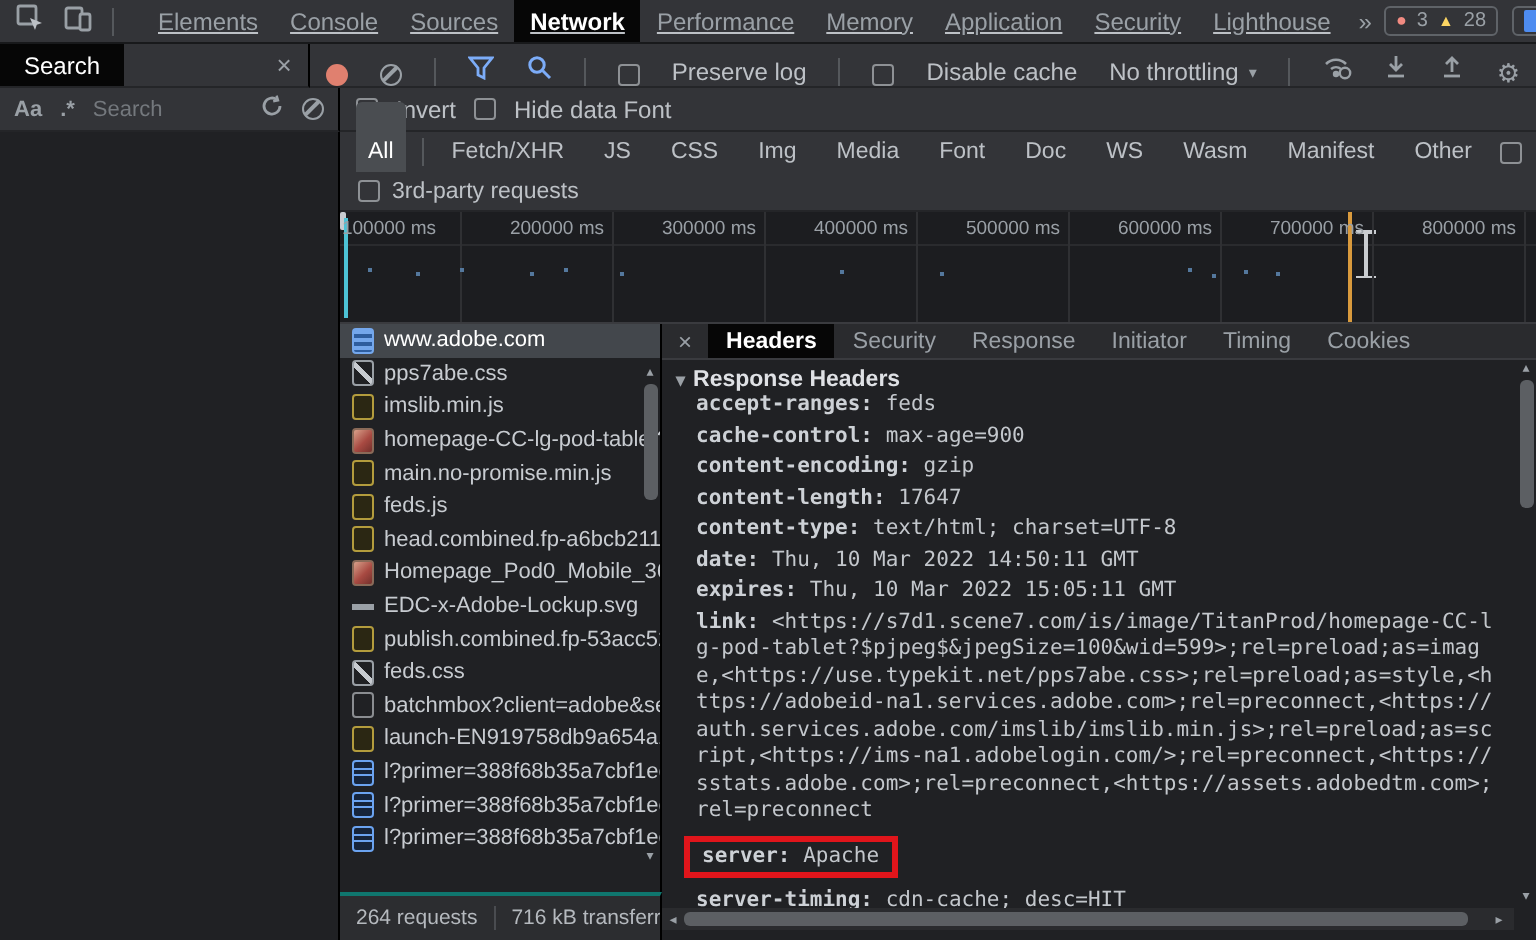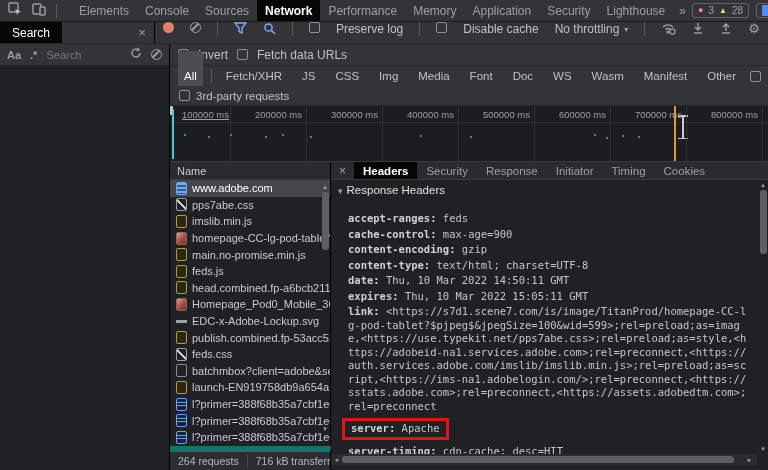--- a/index.html
+++ b/index.html
@@ -11,37 +11,37 @@
     font-size: 12px; color: #bdc1c6;
   }
   
   .tabbar {
     position: absolute; left:0; top:0; width:768px; height:22px;
     background:#333438; border-bottom:1px solid #18191b;
     display:flex; align-items:center;
   }
   .tb-icons { display:flex; align-items:center; gap:10px; padding:0 8px; }
   .vsep { width:1px; height:14px; background:#55585c; flex:none; }
-  .tabs { display:flex; align-items:center; height:100%; margin-left:6px; }
+  .tabs { display:flex; align-items:center; height:100%; margin-left:6px;text-decoration:underline; }
   .tab { padding:0 8px; height:100%; display:flex; align-items:center; color:#9aa0a6; cursor:default; white-space:nowrap; }
   .tab.active { background:#060606; color:#ffffff; font-weight:bold; }
   .more-tabs { color:#9aa0a6; padding:0 6px; }
   .tb-right { margin-left:auto; display:flex; align-items:center; gap:7px; padding-right:8px; }
   .badge-pill { display:flex; align-items:center; gap:5px; border:1px solid #5f6368; border-radius:3px; padding:1px 5px; height:15px; font-size:10px; color:#9aa0a6; }
   .err-dot { color:#f28b82; font-size:9px; line-height:1; }
   .warn-tri { color:#fdd663; font-size:8px; line-height:1; }
   .issue-ic { width:9px; height:11px; background:#4e8cf0; border-radius:1px; position:relative; display:inline-block; }
   .issue-ic:after{ content:""; position:absolute; right:0; top:0; border-left:3px solid #90b8f8; border-bottom:3px solid transparent; }
   .glyph-btn { color:#9aa0a6; font-size:13px; line-height:1; cursor:default; }
   
   .row2 { position:absolute; left:0; top:22px; width:768px; height:22px; display:flex; }
   .srch-head { width:170px; height:100%; background:#333438; border-right:1px solid #000; border-bottom:1px solid #242528; display:flex; align-items:center; position:relative; }
   .srch-tab { background:#060606; color:#fff; height:100%; display:flex; align-items:center; padding:0 12px; }
   .srch-close { position:absolute; right:8px; color:#9aa0a6; font-size:13px; }
-  .net-toolbar { flex:1; background:#333438; border-bottom:1px solid #242528; display:flex; align-items:flex-start; gap:16px; padding:0 8px; }
+  .net-toolbar { flex:1; background:#333438; border-bottom:1px solid #242528; display:flex; align-items:flex-end; gap:16px; padding:0 8px; }
   .rec-dot { width:11px; height:11px; border-radius:50%; background:#e0806f; flex:none; }
   .no-icon { width:11px; height:11px; border:1.5px solid #9aa0a6; border-radius:50%; position:relative; flex:none; }
   .no-icon:after { content:""; position:absolute; left:-1px; top:3.2px; width:10px; height:1.5px; background:#9aa0a6; transform:rotate(-45deg); }
   .cb { width:11px; height:11px; border:1.3px solid #8e9195; border-radius:2px; background:transparent; flex:none; }
   .cb-lab { color:#bdc1c6; white-space:nowrap; }
   .ddown { display:flex; align-items:center; gap:5px; color:#bdc1c6; white-space:nowrap; }
   .dd-arr { font-size:8px; color:#9aa0a6; }
   .gear-right { margin-left:auto; }
   
   .row3 { position:absolute; left:0; top:44px; width:768px; height:22px; display:flex; }
@@ -85,30 +85,30 @@
   .fi-img  { border:1px solid #8a6a58; background:linear-gradient(135deg,#d8a08a,#a84a42 55%,#73302c); }
   .fi-dash { background:linear-gradient(transparent 0 5px,#9aa0a6 5px 8px,transparent 8px); }
   .fi-plain{ border:1px solid #8a8d91; }
   .fi-bdoc { border:1px solid #6ba3f0; background:linear-gradient(#16243a 0 3px,#6ba3f0 3px 4px,#16243a 4px 6px,#6ba3f0 6px 7px,#16243a 7px); }
   .scrollbar-v { position:absolute; right:0; width:10px; display:flex; flex-direction:column; align-items:center; }
   .sb-arrow { font-size:7px; color:#9aa0a6; line-height:10px; height:10px; }
   .sb-thumb { width:7px; background:#5c5f63; border-radius:3px; }
   
   .np-sb { top:20px; height:252px; }
   
-  .statusbar { position:absolute; left:170px; top:446px; width:161px; height:24px; background:#2c2d30; border-top:6px solid #0f766e; border-right:1px solid #000; display:flex; align-items:center; gap:8px; padding:0 8px; font-size:10.5px; color:#b5b9be; white-space:nowrap; overflow:hidden; }
+  .statusbar { position:absolute; left:170px; top:446px; width:161px; height:24px; background:#2c2d30; border-top:2px solid #0f766e; border-right:1px solid #000; display:flex; align-items:center; gap:8px; padding:0 8px; font-size:10.5px; color:#b5b9be; white-space:nowrap; overflow:hidden; }
   .st-sep { width:1px; height:12px; background:#4a4c50; flex:none; }
   
   .details { position:absolute; left:331px; top:162px; width:437px; height:308px; background:#202124; }
   .det-tabs { height:18px; background:#2a2b2e; border-bottom:1px solid #3a3b3f; display:flex; align-items:center; }
   .det-close { color:#9aa0a6; padding:0 8px; font-size:12px; }
   .dtab { padding:0 9px; height:100%; display:flex; align-items:center; color:#9aa0a6; font-size:11.5px; white-space:nowrap; }
   .dtab.active { background:#060606; color:#fff; font-weight:bold; }
   .det-content { position:absolute; left:0; top:18px; width:426px; height:274px; overflow:hidden; padding:4px 8px 0 7px; }
-  .rh-title { font-size:11.5px; font-weight:normal; color:#dfe1e5; margin-bottom:16px; }
+  .rh-title { font-size:11.5px; font-weight:bold; color:#dfe1e5; margin-bottom:0; }
   .rh-arrow { color:#9aa0a6; font-size:9px; margin-right:4px; }
   .hdr-line { font-family:"DejaVu Sans Mono", monospace; font-size:10.5px; line-height:13.5px; margin:0 0 2px 10px; color:#c3c7cc; word-break:break-all; }
   .hn { font-weight:bold; color:#cdd1d6; }
   .red-box { display:inline-block; border:3px solid #e0151b; padding:1px 6px; margin:3px 0 3px -6px; }
   
   .det-sbv { top:18px; height:274px; right:0; }
   .det-sbh { position:absolute; left:0; top:292px; width:426px; height:11px; background:#2a2b2e; display:flex; align-items:center; }
   .sbh-arrow { font-size:7px; color:#9aa0a6; width:11px; text-align:center; flex:none; }
   .sbh-thumb { height:7px; background:#5c5f63; border-radius:3px; width:392px; margin-right:10px; }
 </style>
@@ -224,21 +224,21 @@
             <path d="M10 6 A4 4 0 1 1 8.5 2.9" fill="none" stroke="#9aa0a6" stroke-width="1.4"></path>
             <path d="M8.3 0.8 L9 3.2 L6.6 3.6" fill="none" stroke="#9aa0a6" stroke-width="1.2"></path>
           </svg>
       </span>
       <span class="no-icon"></span>
     </div>
     <div class="filter-row">
       <span class="cb"></span>
       <span class="cb-lab">Invert</span>
       <span class="cb"></span>
-      <span class="cb-lab">Fetch data URLs</span>
+      <span class="cb-lab">Hide data Font</span>
     </div>
   </div>
 
   <div class="leftbody"></div>
 
   <div class="typerow" id="type-filters">
       <span class="pill active">All</span>
       <span class="vsep"></span>
       <span class="pill">Fetch/XHR</span>
       <span class="pill">JS</span>
@@ -262,21 +262,21 @@
     <div class="ovl-rule"></div>
     <div class="sel-handle"></div>
     <div class="cyan-bar"></div>
     <div class="orange-marker" id="ovl-marker" style="left: 504px;"></div>
     <div class="ibeam" id="ovl-ibeam" style="left: 508px; top: 8px;">
         <i class="v"></i>
         <i class="t"></i>
         <i class="b"></i>
       </div>
   <div class="ovl-grid" style="left: 60px;"></div>
-      <span class="ovl-lab" style="left: 63px; text-decoration: underline;">100000 ms</span>
+      <span class="ovl-lab" style="left: 52px;">100000 ms</span>
       <div class="ovl-grid" style="left: 136px;"></div>
       <span class="ovl-lab" style="left: 136px; text-align: center;">200000 ms</span>
       <div class="ovl-grid" style="left: 212px;"></div>
       <span class="ovl-lab" style="left: 212px;">300000 ms</span>
       <div class="ovl-grid" style="left: 288px;"></div>
       <span class="ovl-lab" style="left: 288px;">400000 ms</span>
       <div class="ovl-grid" style="left: 364px;"></div>
       <span class="ovl-lab" style="left: 364px;">500000 ms</span>
       <div class="ovl-grid" style="left: 440px;"></div>
       <span class="ovl-lab" style="left: 440px;">600000 ms</span>
@@ -292,21 +292,20 @@
       <div class="dot" style="left: 140px; top: 30px;"></div>
       <div class="dot" style="left: 250px; top: 29px;"></div>
       <div class="dot" style="left: 300px; top: 30px;"></div>
       <div class="dot" style="left: 424px; top: 28px;"></div>
       <div class="dot" style="left: 436px; top: 31px;"></div>
       <div class="dot" style="left: 452px; top: 29px;"></div>
       <div class="dot" style="left: 468px; top: 30px;"></div>
     </div>
 
   <div class="namepanel">
-    <div class="name-head">Name</div>
     <div id="req-list">
         <div class="req-row sel">
           <span class="fi fi-doc"></span>
           <span class="req-label">www.adobe.com</span>
         </div>
         <div class="req-row">
           <span class="fi fi-css"></span>
           <span class="req-label">pps7abe.css</span>
         </div>
         <div class="req-row">
@@ -390,20 +389,21 @@
           <span class="dtab">Timing</span>
           <span class="dtab">Cookies</span>
         </span>
     </div>
     <div class="det-content">
       <div class="rh-title"><span class="rh-arrow">▾</span><span>Response Headers</span></div>
       <div id="hdr-list">
           <div class="hdr-line"><span class="hn">accept-ranges:</span> <span class="hv">feds</span></div>
           <div class="hdr-line"><span class="hn">cache-control:</span> <span class="hv">max-age=900</span></div>
           <div class="hdr-line"><span class="hn">content-encoding:</span> <span class="hv">gzip</span></div>
+          <div class="hdr-line"><span class="hn">content-length:</span> <span class="hv">17647</span></div>
           <div class="hdr-line"><span class="hn">content-type:</span> <span class="hv">text/html; charset=UTF-8</span></div>
           <div class="hdr-line"><span class="hn">date:</span> <span class="hv">Thu, 10 Mar 2022 14:50:11 GMT</span></div>
           <div class="hdr-line"><span class="hn">expires:</span> <span class="hv">Thu, 10 Mar 2022 15:05:11 GMT</span></div>
           <div class="hdr-line"><span class="hn">link:</span> <span class="hv">&lt;https://s7d1.scene7.com/is/image/TitanProd/homepage-CC-lg-pod-tablet?$pjpeg$&amp;jpegSize=100&amp;wid=599&gt;;rel=preload;as=image,&lt;https://use.typekit.net/pps7abe.css&gt;;rel=preload;as=style,&lt;https://adobeid-na1.services.adobe.com&gt;;rel=preconnect,&lt;https://auth.services.adobe.com/imslib/imslib.min.js&gt;;rel=preload;as=script,&lt;https://ims-na1.adobelogin.com/&gt;;rel=preconnect,&lt;https://sstats.adobe.com&gt;;rel=preconnect,&lt;https://assets.adobedtm.com&gt;;rel=preconnect</span></div>
           <div class="hdr-line"><span class="red-box"><span class="hn">server:</span> <span class="hv">Apache</span></span></div>
           <div class="hdr-line"><span class="hn">server-timing:</span> <span class="hv">cdn-cache; desc=HIT</span></div>
         </div>
     </div>
     <div class="scrollbar-v det-sbv">
       <span class="sb-arrow">▴</span>

